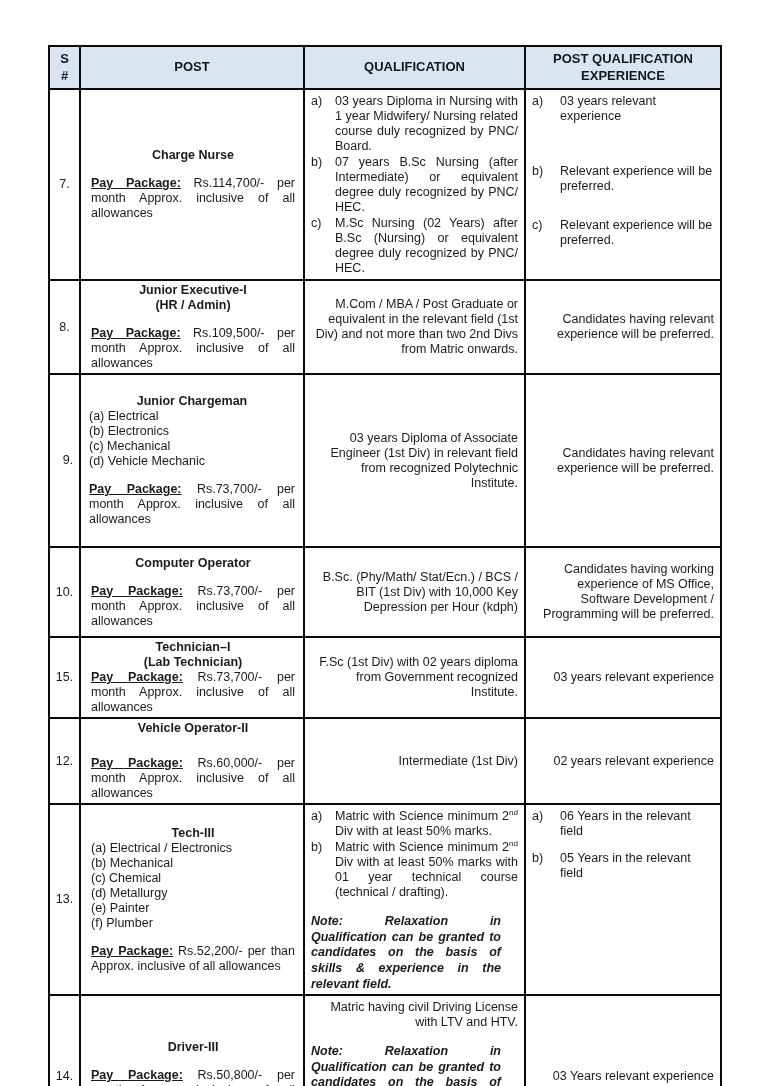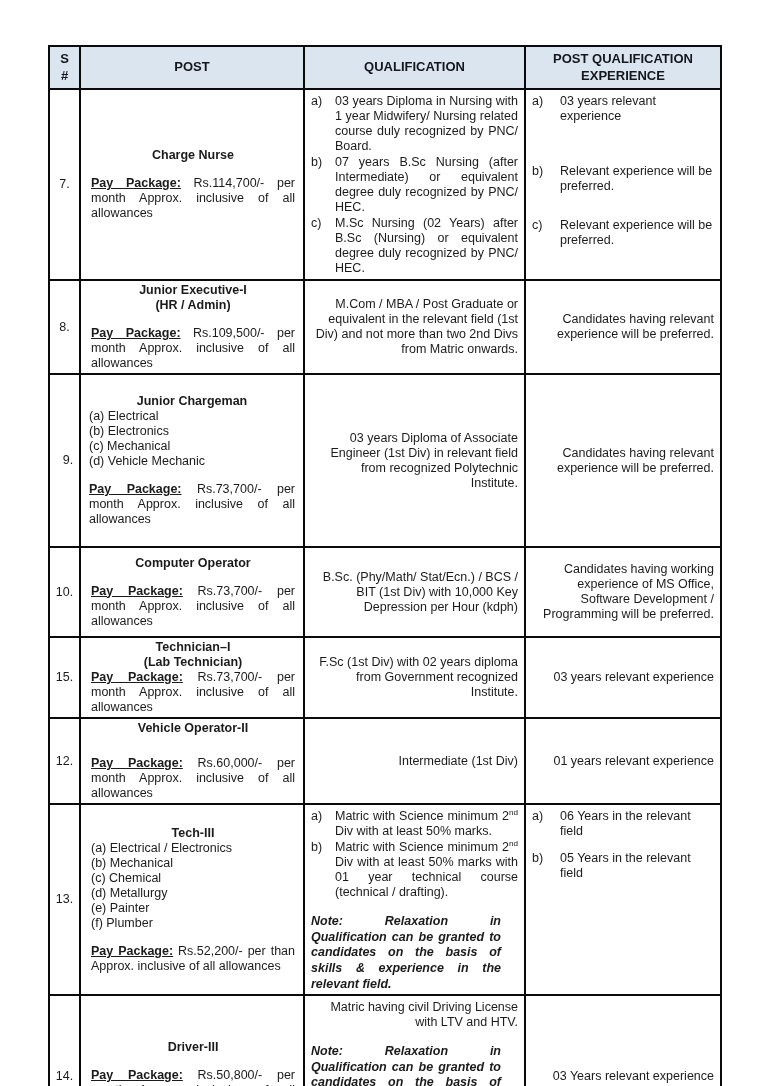--- a/index.html
+++ b/index.html
@@ -178,21 +178,21 @@
     <tr class="r5">
       <td class="sn">12.</td>
       <td class="post">
         <div class="ptitle">Vehicle Operator-II</div>
         <p class="pay smallgap"><span class="plabel">Pay Package:</span><span> Rs.60,000/- per month Approx. inclusive of all allowances</span></p>
       </td>
       <td class="qual left">
             <p>Intermediate (1st Div)</p>
           </td>
       <td class="exp left">
-            <p>01 years relevant experience</p>
+            <p>02 years relevant experience</p>
           </td>
     </tr>
 
     <tr class="r6">
       <td class="sn">13.</td>
       <td class="post">
         <div class="ptitle">Tech-III</div>
         <div class="plist">
           <div>(a)  Electrical / Electronics</div>
           <div>(b)  Mechanical</div>

